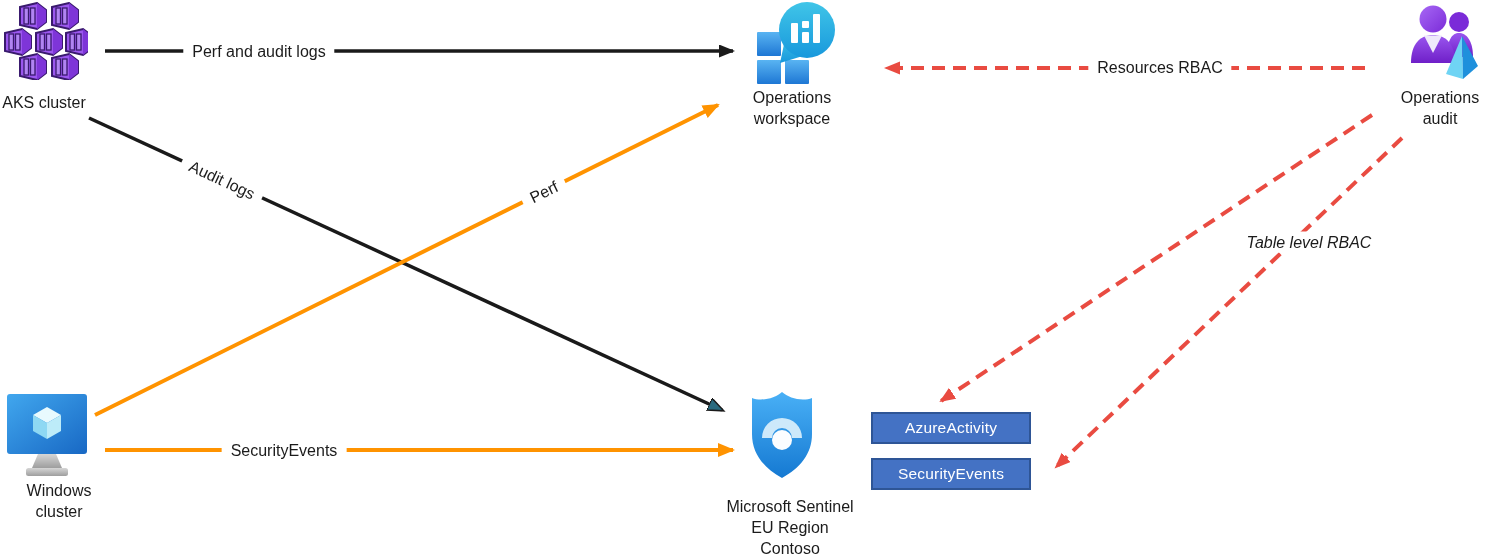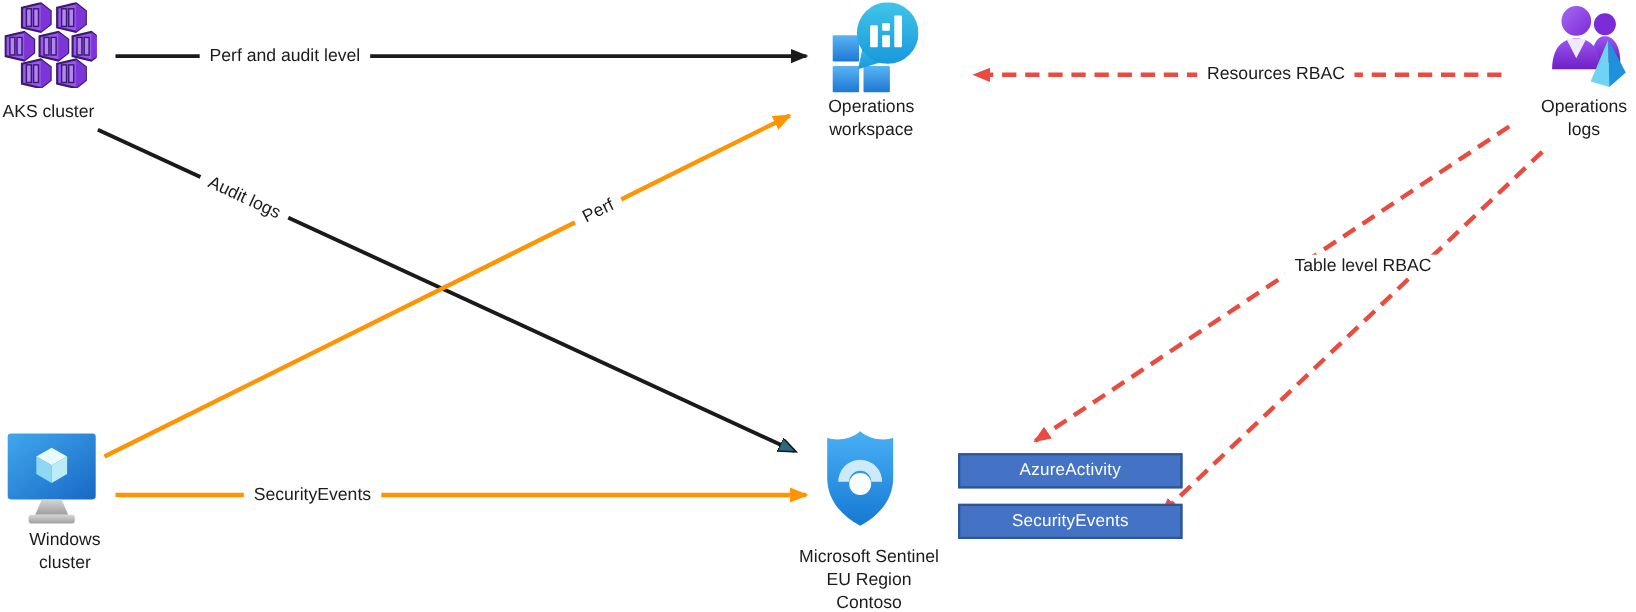--- a/index.html
+++ b/index.html
@@ -10,21 +10,21 @@
   #edges{position:absolute;left:0;top:0;width:1487px;height:556px;}
   .node-icon{position:absolute;}
   .lbl{
     position:absolute;transform:translate(-50%,-50%);
     font-size:16px;line-height:21px;color:#1b1b1b;white-space:nowrap;text-align:center;
   }
   .edge-lbl{background:#fff;padding:0 9px;}
   .rot25{transform:translate(-50%,-50%) rotate(25deg);}
   .rotm26{transform:translate(-50%,-50%) rotate(-26deg);}
   .tbox{
-    position:absolute;width:204px;height:32px;box-sizing:border-box;
+    position:absolute;width:160px;height:32px;box-sizing:border-box;
     background:#4472c4;border:2px solid #2e5596;color:#fff;
     display:flex;align-items:center;justify-content:center;
     font-size:15.5px;letter-spacing:.2px;
   }
   .ln-black{stroke:#1a1a1a;stroke-width:3.5;}
   .ln-orange{stroke:#ff9300;stroke-width:4;}
   .ln-red{stroke:#e94b41;stroke-width:4;stroke-dasharray:13 8;}
 </style>
 </head>
 <body>
@@ -158,51 +158,51 @@
     <span>AKS cluster</span>
   </div>
 
   <div class="lbl" style="left:792px;top:108px;">
     <div>Operations</div>
     <div>workspace</div>
   </div>
 
   <div class="lbl" style="left:1440px;top:108px;">
     <div>Operations</div>
-    <div>logs</div>
+    <div>audit</div>
   </div>
 
   <div class="lbl" style="left:59px;top:501px;">
     <div>Windows</div>
     <div>cluster</div>
   </div>
 
   <div class="lbl" style="left:790px;top:527px;">
     <div>Microsoft Sentinel</div>
     <div>EU Region</div>
     <div>Contoso</div>
   </div>
 
   <div class="lbl edge-lbl" style="left:259px;top:51px;">
-    <span>Perf and audit level</span>
+    <span>Perf and audit logs</span>
   </div>
 
   <div class="lbl edge-lbl rot25" style="left:222px;top:180px;">
     <span>Audit logs</span>
   </div>
 
   <div class="lbl edge-lbl rotm26" style="left:544px;top:192px;">
     <span>Perf</span>
   </div>
 
   <div class="lbl edge-lbl" style="left:284px;top:450px;">
     <span>SecurityEvents</span>
   </div>
 
   <div class="lbl edge-lbl" style="left:1160px;top:67px;">
     <span>Resources RBAC</span>
   </div>
 
-  <div class="lbl edge-lbl" style="left:1239px;top:242px;">
+  <div class="lbl edge-lbl" style="left:1309px;top:242px;font-style:italic;">
     <span>Table level RBAC</span>
   </div>
 
 </div>
 
 </body></html>

